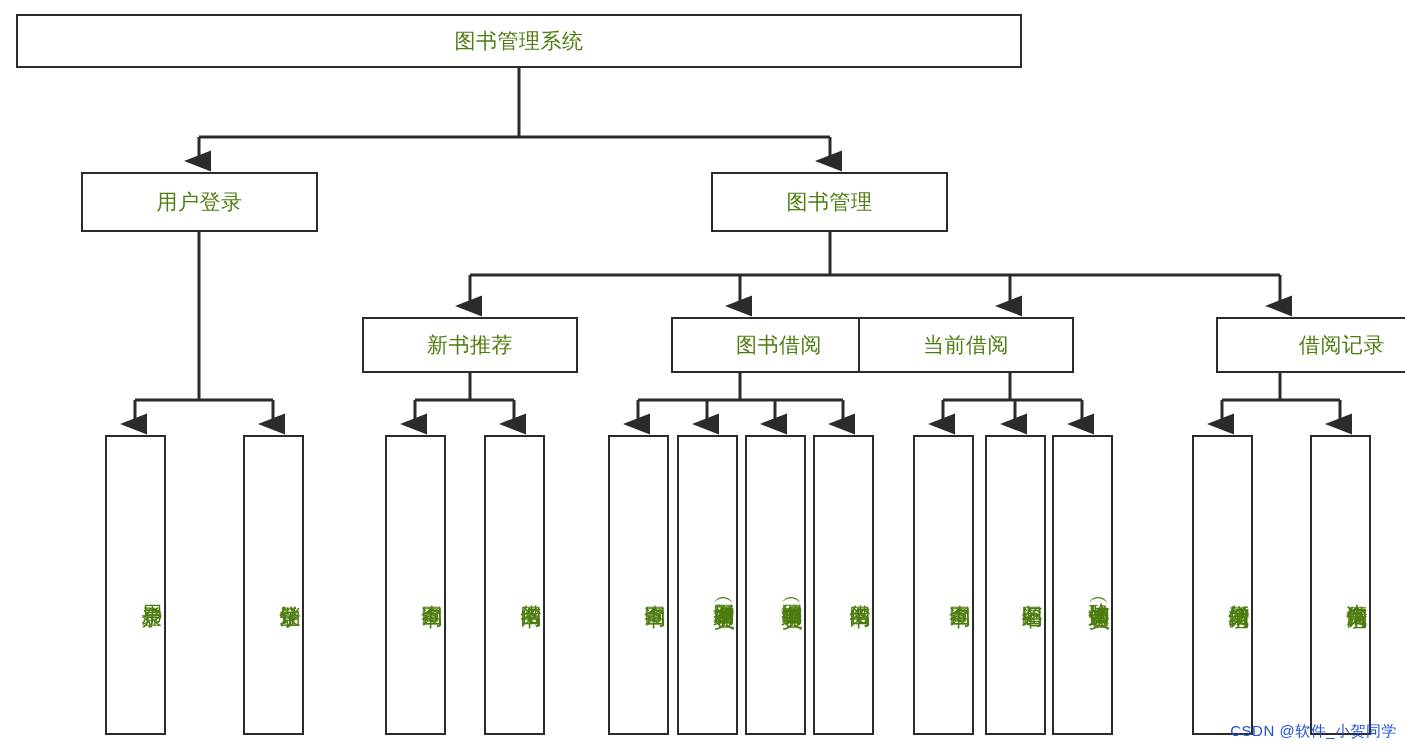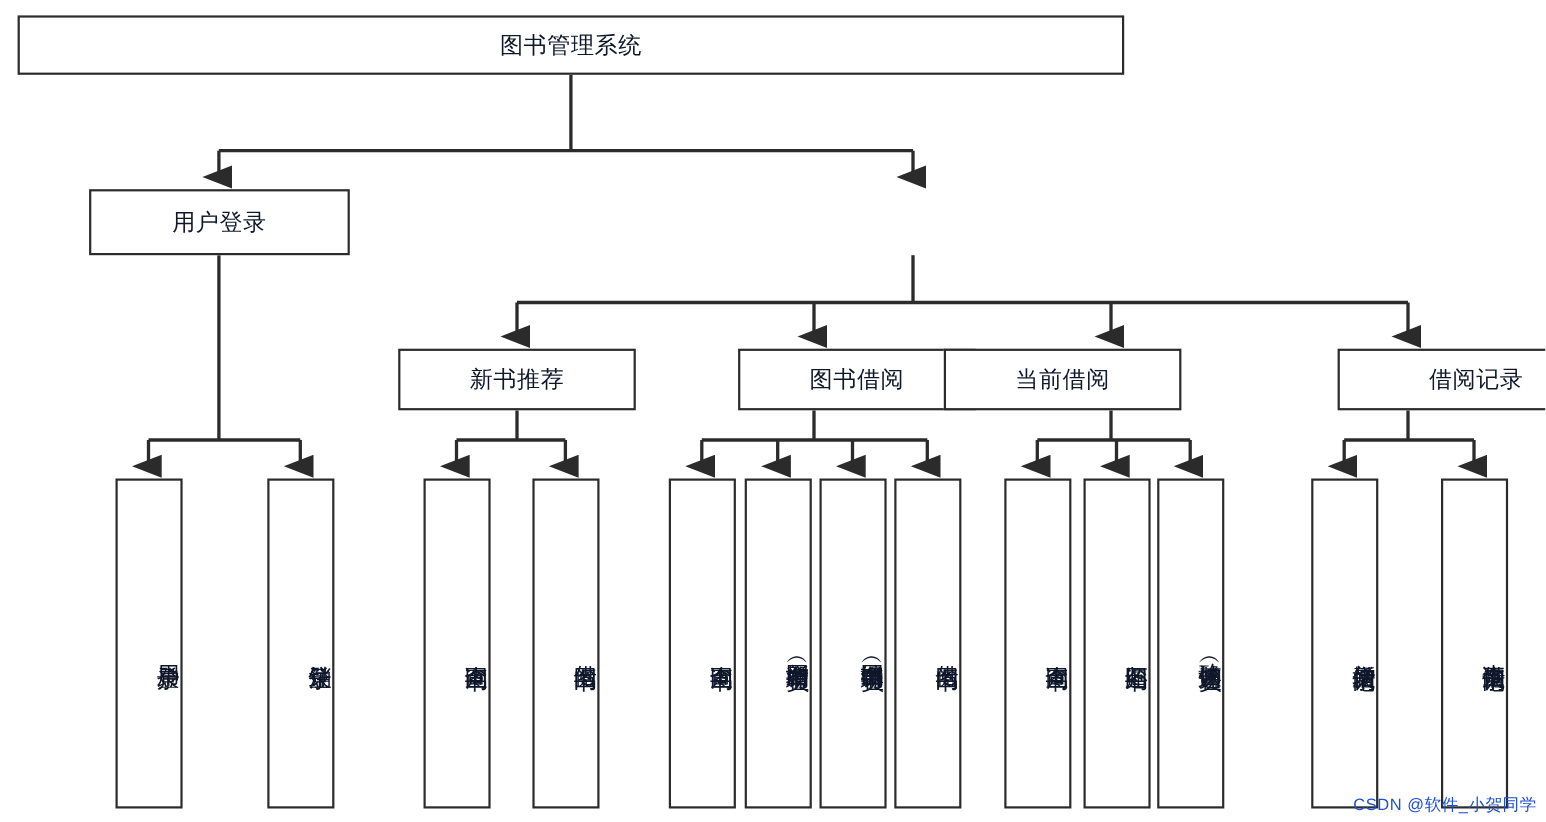--- a/index.html
+++ b/index.html
@@ -18,21 +18,21 @@
     overflow: hidden;
   }
   .node {
     position: absolute;
     box-sizing: border-box;
     border: 2px solid #2b2b2b;
     background: #ffffff;
     display: flex;
     align-items: center;
     justify-content: center;
-    color: #0f172a;
+    color: #4d7c0f;
     letter-spacing: 0.5px;
   }
   .node.h {
     font-size: 21px;
   }
   .node.v {
     writing-mode: vertical-rl;
     text-orientation: upright;
     font-size: 21px;
     align-items: flex-start;
@@ -117,20 +117,23 @@
     </g>
   </svg>
 
   <div class="node h" style="left:16px; top:14px; width:1006px; height:54px;">
     <span>图书管理系统</span>
   </div>
 
   <div class="node h" style="left:81px; top:172px; width:237px; height:60px;">
     <span>用户登录</span>
   </div>
+  <div class="node h" style="left:711px; top:172px; width:237px; height:60px;">
+    <span>图书管理</span>
+  </div>
 
   <div class="node h" style="left:362px; top:317px; width:216px; height:56px;">
     <span>新书推荐</span>
   </div>
   <div class="node h" style="left:632px; top:317px; width:216px; height:56px;margin-left:39px;">
     <span>图书借阅</span>
   </div>
   <div class="node h" style="left:858px; top:317px; width:216px; height:56px;text-align:center;">
     <span>当前借阅</span>
   </div>

